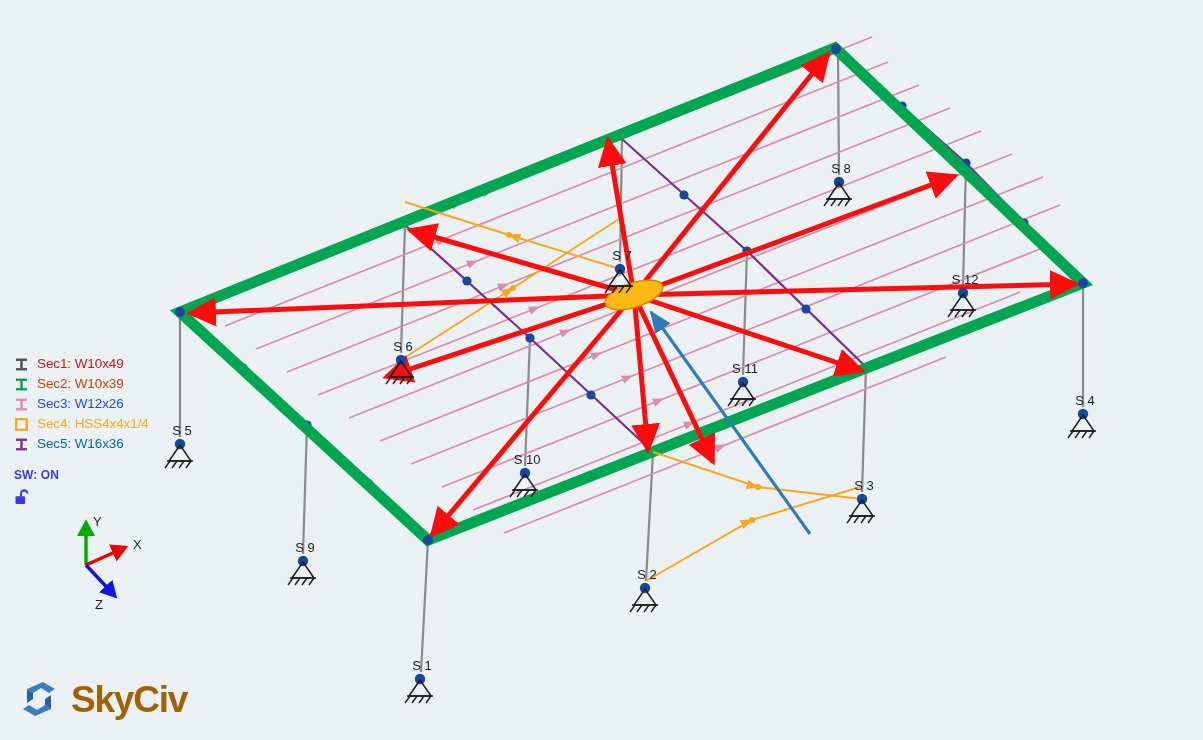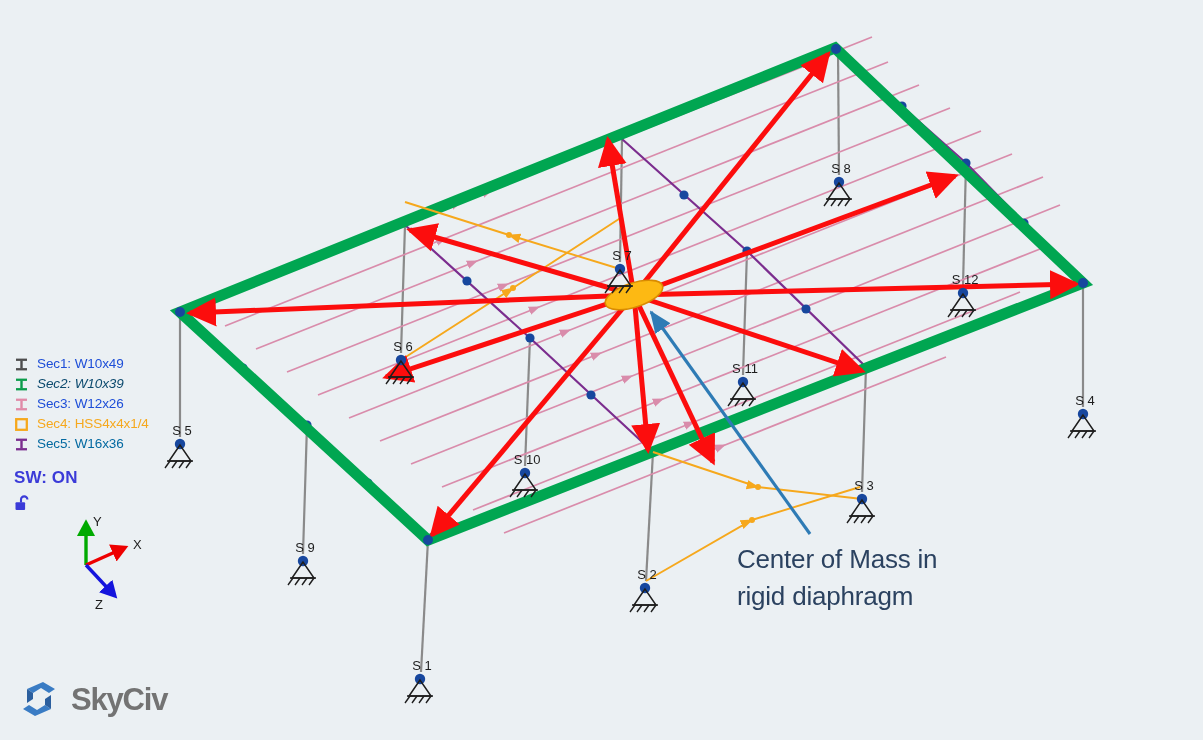--- a/index.html
+++ b/index.html
@@ -53,21 +53,21 @@
     white-space: nowrap;
     line-height: 1;
   }
   
   #selfweight-block {
     position: absolute;
     left: 14px;
     top: 468px;
   }
   #sw-label {
-    font-size: 17px;
+    font-size: 12px;
     font-weight: bold;
     color: #3b3bd8;
     letter-spacing: 0.1px;
   }
   #lock-icon {
     margin-top: 7px;
     display: block;
   }
   
   #axis-triad {
@@ -90,23 +90,23 @@
   
   #brand-logo {
     position: absolute;
     left: 16px;
     top: 676px;
     display: flex;
     align-items: center;
     gap: 9px;
   }
   #brand-wordmark {
-    font-size: 31px;
+    font-size: 37px;
     font-weight: bold;
-    color: #737373;
+    color: #a16207;
     letter-spacing: -1.2px;
     line-height: 1;
   }
   
   .node-label {
     font-size: 13px;
     fill: #1d1d1d;
     font-family: "Liberation Sans", sans-serif;
   }
 </style>
@@ -359,29 +359,29 @@
     </g>
   </svg>
 
   <div id="section-legend">
       <div class="legend-row">
         <svg class="legend-glyph" viewBox="0 0 15 15">
           <rect x="2" y="1.6" width="11" height="2.3" fill="#4d4d4d"></rect>
           <rect x="6.3" y="3.6" width="2.4" height="7.8" fill="#4d4d4d"></rect>
           <rect x="2" y="11.1" width="11" height="2.3" fill="#4d4d4d"></rect>
         </svg>
-        <span class="legend-text" style="color: #1d4ed8;">Sec1: W10x49</span>
+        <span class="legend-text" style="color: #b91c1c;">Sec1: W10x49</span>
       </div>
       <div class="legend-row">
         <svg class="legend-glyph" viewBox="0 0 15 15">
           <rect x="2" y="1.6" width="11" height="2.3" fill="#0a9c4a"></rect>
           <rect x="6.3" y="3.6" width="2.4" height="7.8" fill="#0a9c4a"></rect>
           <rect x="2" y="11.1" width="11" height="2.3" fill="#0a9c4a"></rect>
         </svg>
-        <span class="legend-text" style="color: #0c4a6e; font-style: italic;">Sec2: W10x39</span>
+        <span class="legend-text" style="color: #c2410c;">Sec2: W10x39</span>
       </div>
       <div class="legend-row">
         <svg class="legend-glyph" viewBox="0 0 15 15">
           <rect x="2" y="1.6" width="11" height="2.3" fill="#e08aa8"></rect>
           <rect x="6.3" y="3.6" width="2.4" height="7.8" fill="#e08aa8"></rect>
           <rect x="2" y="11.1" width="11" height="2.3" fill="#e08aa8"></rect>
         </svg>
         <span class="legend-text" style="color: #1d4ed8;">Sec3: W12x26</span>
       </div>
       <div class="legend-row">
@@ -421,24 +421,20 @@
       </marker>
     </defs>
     <line x1="28" y1="57" x2="28" y2="16" stroke="#00aa00" stroke-width="3.4" marker-end="url(#axGreen)"></line>
     <text x="35" y="18" class="node-label" fill="#00aa00" font-size="14">Y</text>
     <line x1="28" y1="57" x2="66" y2="40" stroke="#ee0000" stroke-width="3.4" marker-end="url(#axRed)"></line>
     <text x="75" y="41" class="node-label" fill="#ee0000" font-size="14">X</text>
     <line x1="28" y1="57" x2="56" y2="87" stroke="#1414dd" stroke-width="3.4" marker-end="url(#axBlue)"></line>
     <text x="37" y="101" class="node-label" fill="#1414dd" font-size="14">Z</text>
   </svg>
 
-  <div id="callout-annotation">
-    <div>Center of Mass in</div>
-    <div>rigid diaphragm</div>
-  </div>
 
   <div id="brand-logo">
     <svg width="46" height="46" viewBox="0 0 46 46">
       <path d="M27,6 L39,13 L33,17 L25,12 L17,17 L11,13 Z" fill="#3a7cc4"></path>
       <path d="M11,13 L11,27 L17,23 L17,17 Z" fill="#2b5f9e"></path>
       <path d="M19,40 L7,33 L13,29 L21,34 L29,29 L35,33 Z" fill="#3a7cc4"></path>
       <path d="M35,33 L35,19 L29,23 L29,29 Z" fill="#2b5f9e"></path>
     </svg>
     <div id="brand-wordmark">SkyCiv</div>
   </div>

